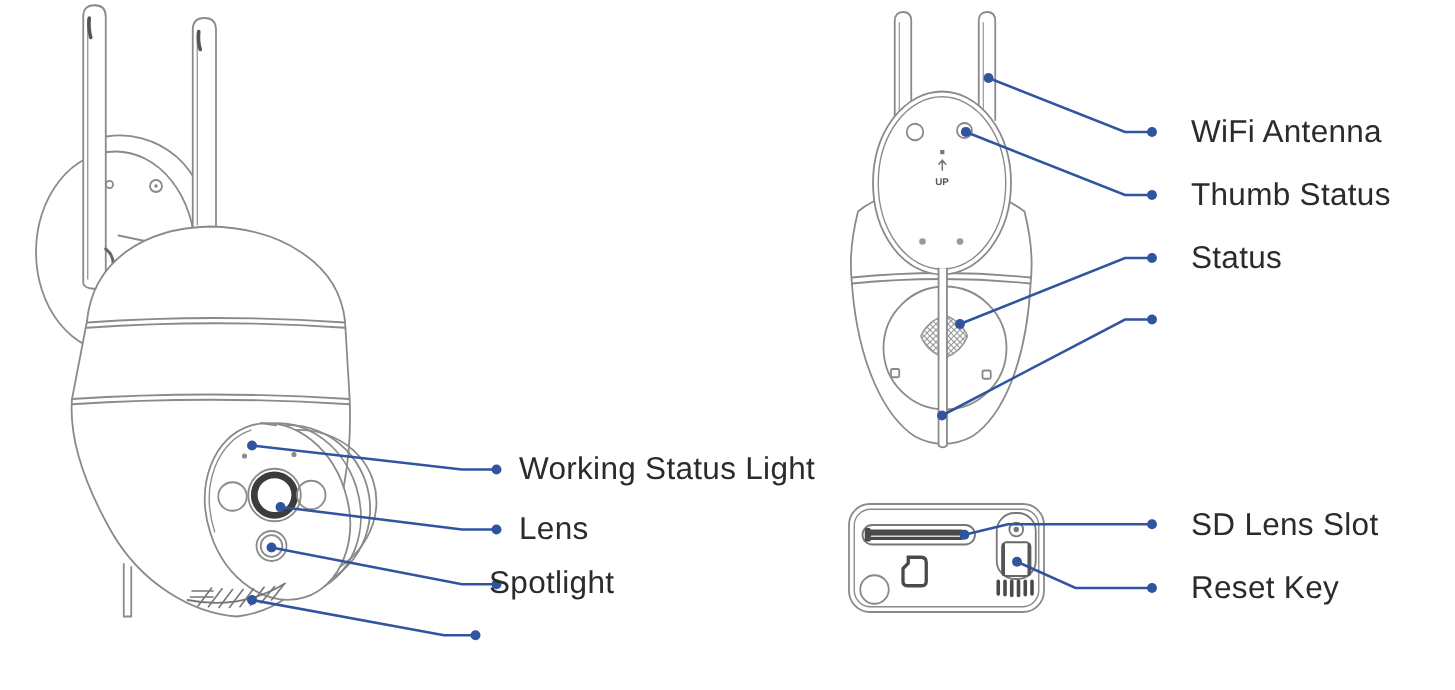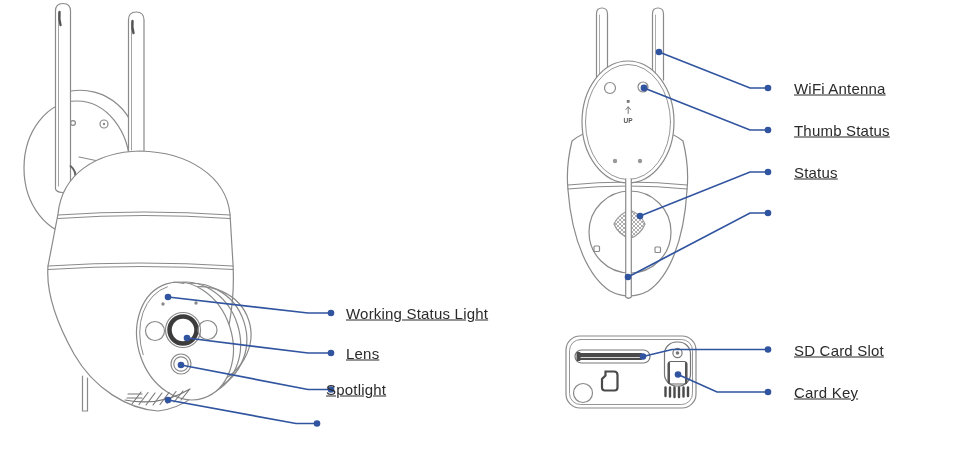--- a/index.html
+++ b/index.html
@@ -7,26 +7,25 @@
     position:relative;
     width:970px;height:460px;
     background:#fff;
     overflow:hidden;
     font-family:"Liberation Sans", sans-serif;
   }
   #artwork{position:absolute;left:0;top:0;}
   .label{
     position:absolute;
     transform:translateY(-50%);
-    font-size:15px;
+    font-size:21px;
     letter-spacing:0.2px;
     color:#2b2b2b;
     white-space:nowrap;
     line-height:1;
-    text-decoration:underline;
   }
 </style>
 </head>
 <body>
 
 <div id="canvas">
 
   <svg id="artwork" width="970" height="460" viewBox="0 0 970 460">
     <defs>
       <pattern id="xh" width="4" height="4" patternUnits="userSpaceOnUse">
@@ -243,15 +242,15 @@
   </svg>
 
   <div class="label" style="left:346px; top:313px">Working Status Light</div>
   <div class="label" style="left:346px; top:353px">Lens</div>
   <div class="label" style="left:326px; top:389px">Spotlight</div>
 
   <div class="label" style="left:794px; top:88px">WiFi Antenna</div>
   <div class="label" style="left:794px; top:130px">Thumb Status</div>
   <div class="label" style="left:794px; top:172px">Status</div>
 
-  <div class="label" style="left:794px; top:350px">SD Card Slot</div>
-  <div class="label" style="left:794px; top:392px">Card Key</div>
+  <div class="label" style="left:794px; top:350px">SD Lens Slot</div>
+  <div class="label" style="left:794px; top:392px">Reset Key</div>
 </div>
 
 </body></html>

